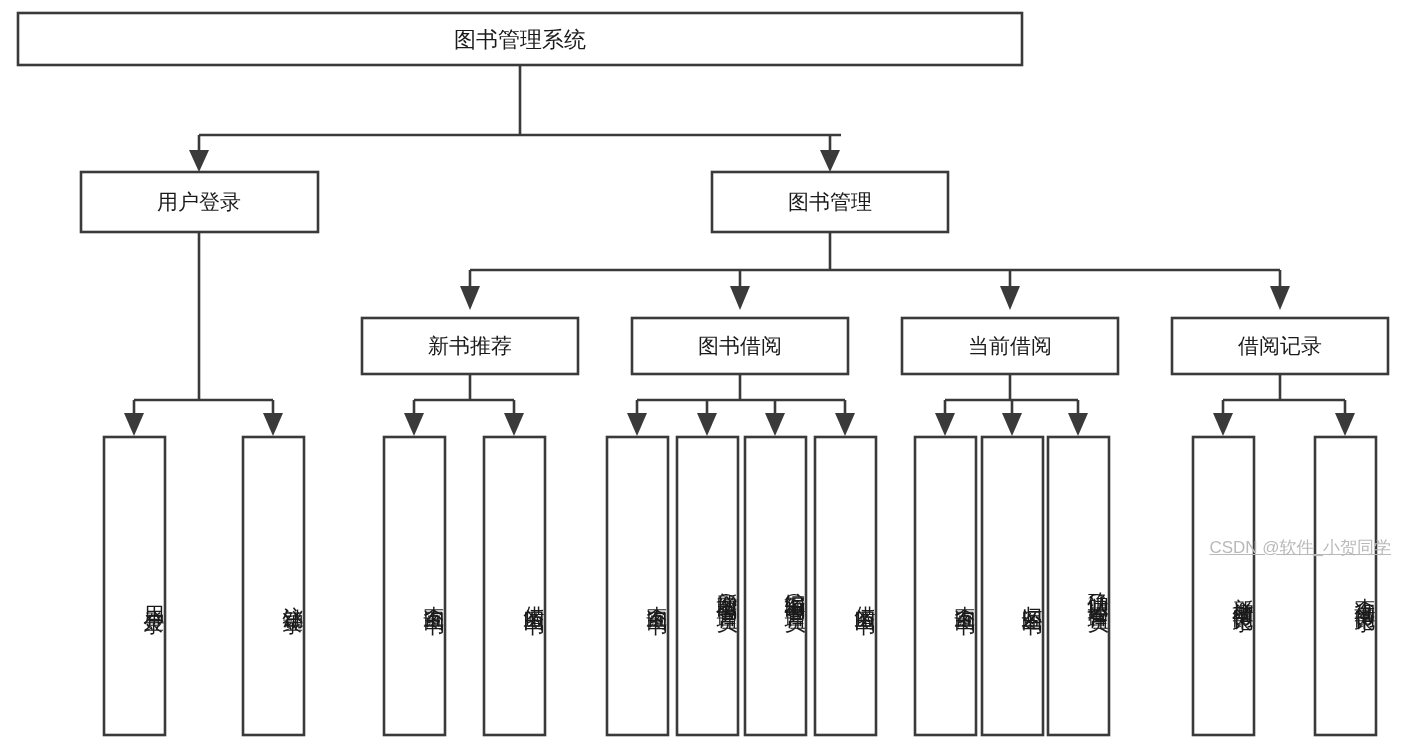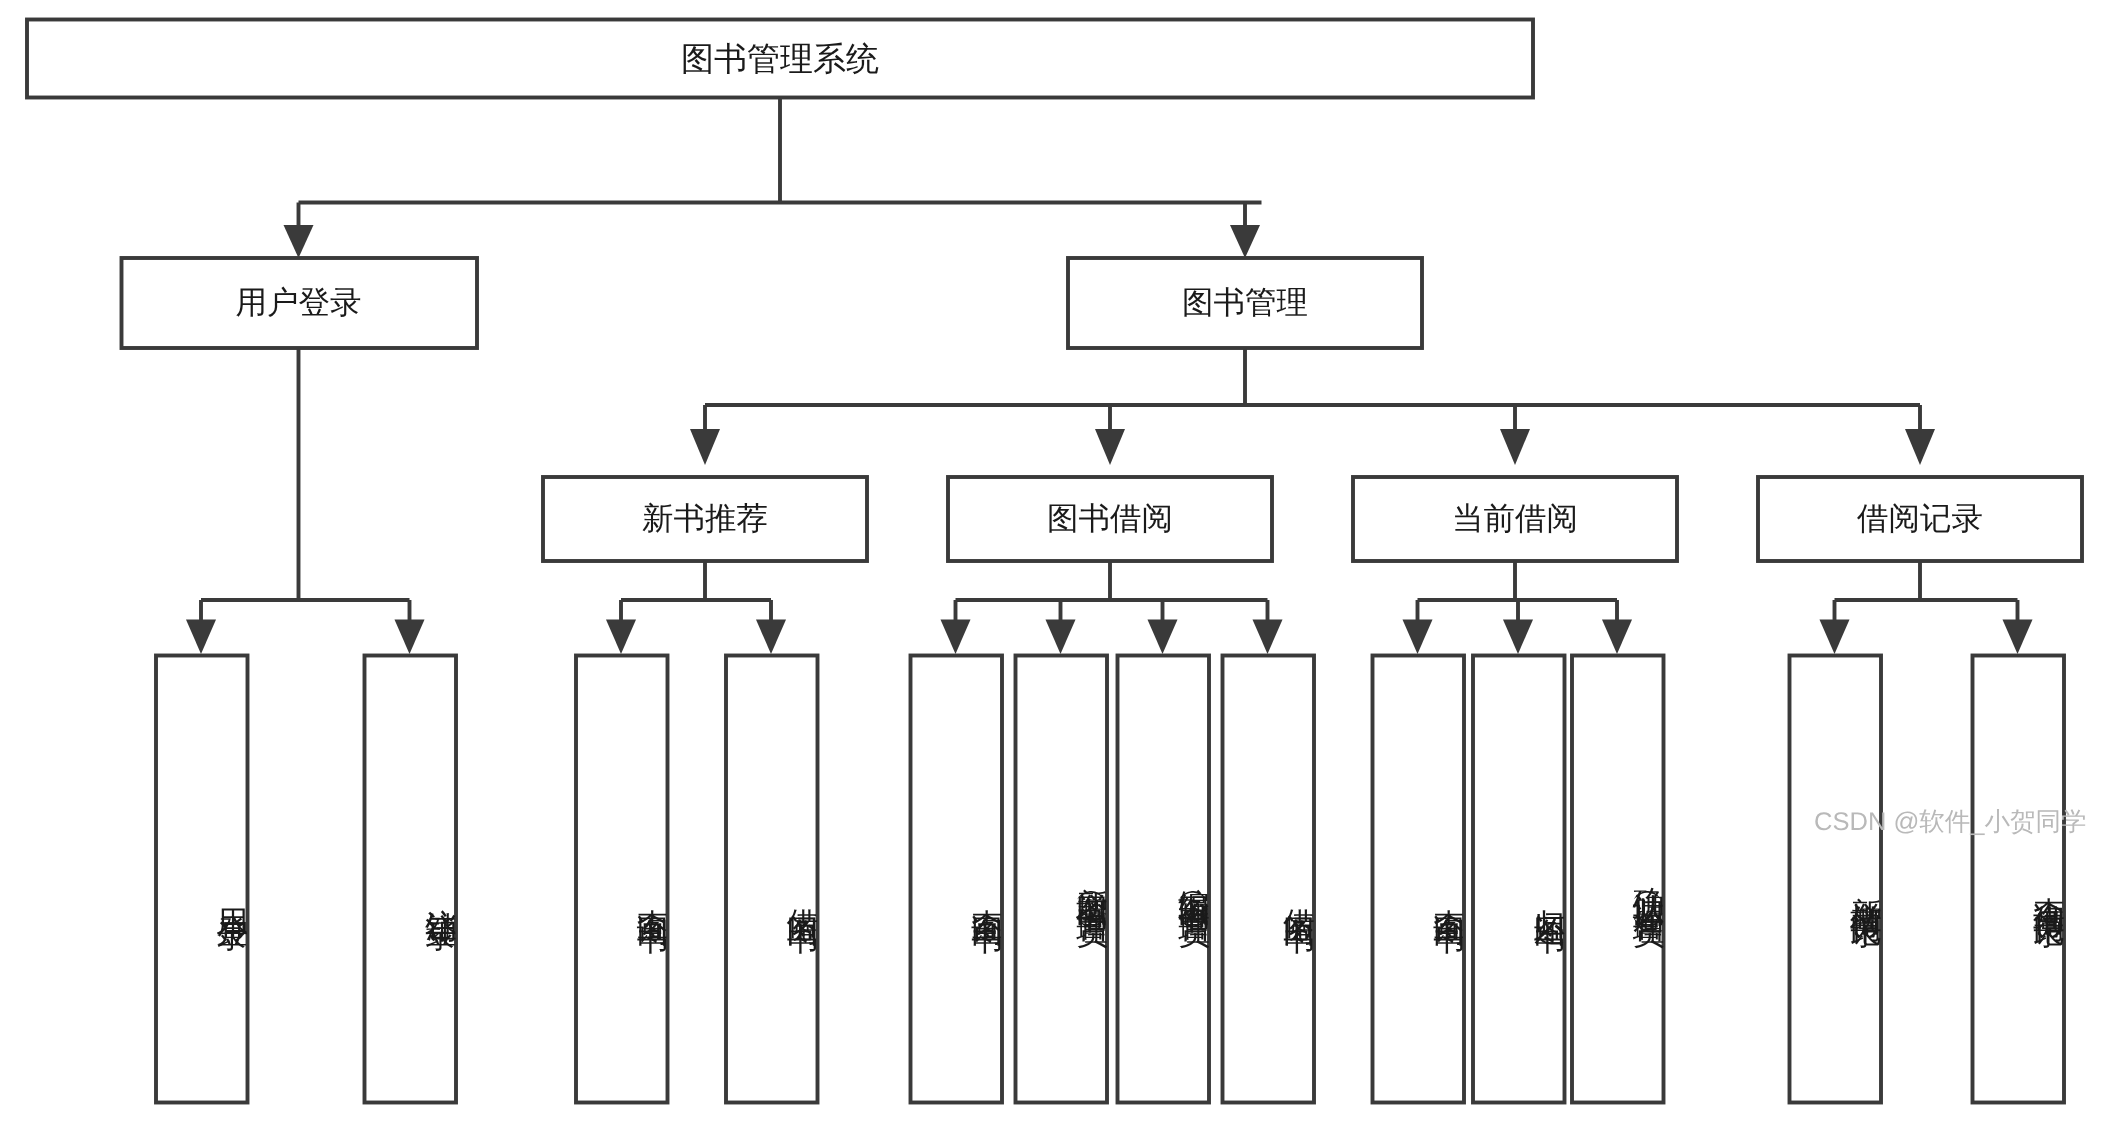--- a/index.html
+++ b/index.html
@@ -71,20 +71,21 @@
     pointer-events: none;
   }
   .watermark {
     position: absolute;
     right: 14px;
     bottom: 5px;
     font-family: "Liberation Sans", "DejaVu Sans", sans-serif;
     font-size: 17px;
     color: #b9b9b9;
     white-space: nowrap;
+    text-decoration: underline;
   }
 </style>
 </head>
 <body>
 
 <div id="diagram-root">
 
   <svg class="diagram-canvas" viewBox="0 0 1405 747" xmlns="http://www.w3.org/2000/svg">
 
     <g>

